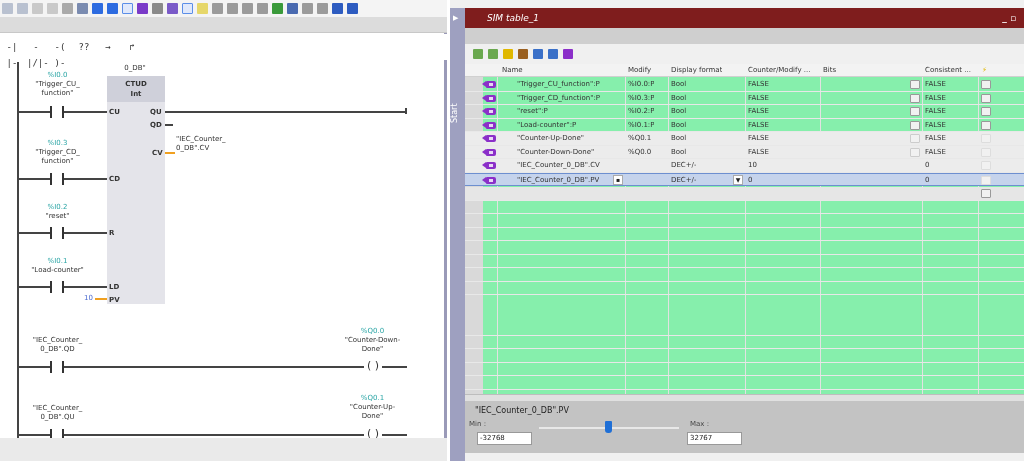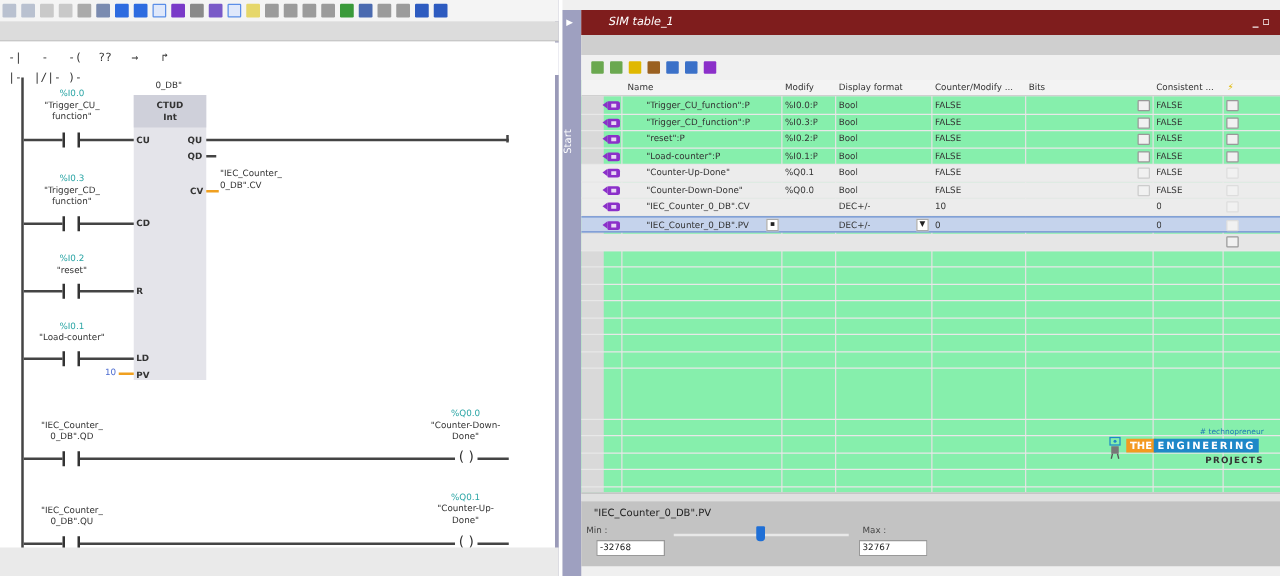--- a/index.html
+++ b/index.html
@@ -313,33 +313,20 @@
     <div class="row" style="top:190.5px"></div>
     <div class="row" style="top:204px"></div>
     <div class="row" style="top:217.5px"></div>
     <div class="row" style="top:258px"></div>
     <div class="row" style="top:271.5px"></div>
     <div class="row" style="top:285px"></div>
     <div class="row" style="top:298.5px"></div>
     <div class="row" style="top:312px"></div>
 
 
-    <div class="logo">
-      <svg class="robot" viewBox="0 0 14 20">
-        <rect x="3" y="2" width="8" height="6" fill="none" stroke="#1e88c8" stroke-width="1"></rect>
-        <circle cx="7" cy="5" r="1.2" fill="#1e88c8"></circle>
-        <rect x="4" y="9" width="6" height="6" fill="#777"></rect>
-        <line x1="5" y1="15" x2="4" y2="19" stroke="#555"></line>
-        <line x1="9" y1="15" x2="10" y2="19" stroke="#555"></line>
-      </svg>
-      <span class="hash"># technopreneur</span>
-      <span class="the">THE</span>
-      <span class="eng">ENGINEERING</span>
-      <span class="proj">PROJECTS</span>
-    </div>
   </div>
 
   <div class="hscroll"></div>
 
   <div class="bottom-panel">
     <div class="bp-title">"IEC_Counter_0_DB".PV</div>
     <div class="bp-min-label">Min :</div>
     <div class="bp-max-label">Max :</div>
     <div class="bp-input" style="left:12px">-32768</div>
     <div class="slider-track"></div>

